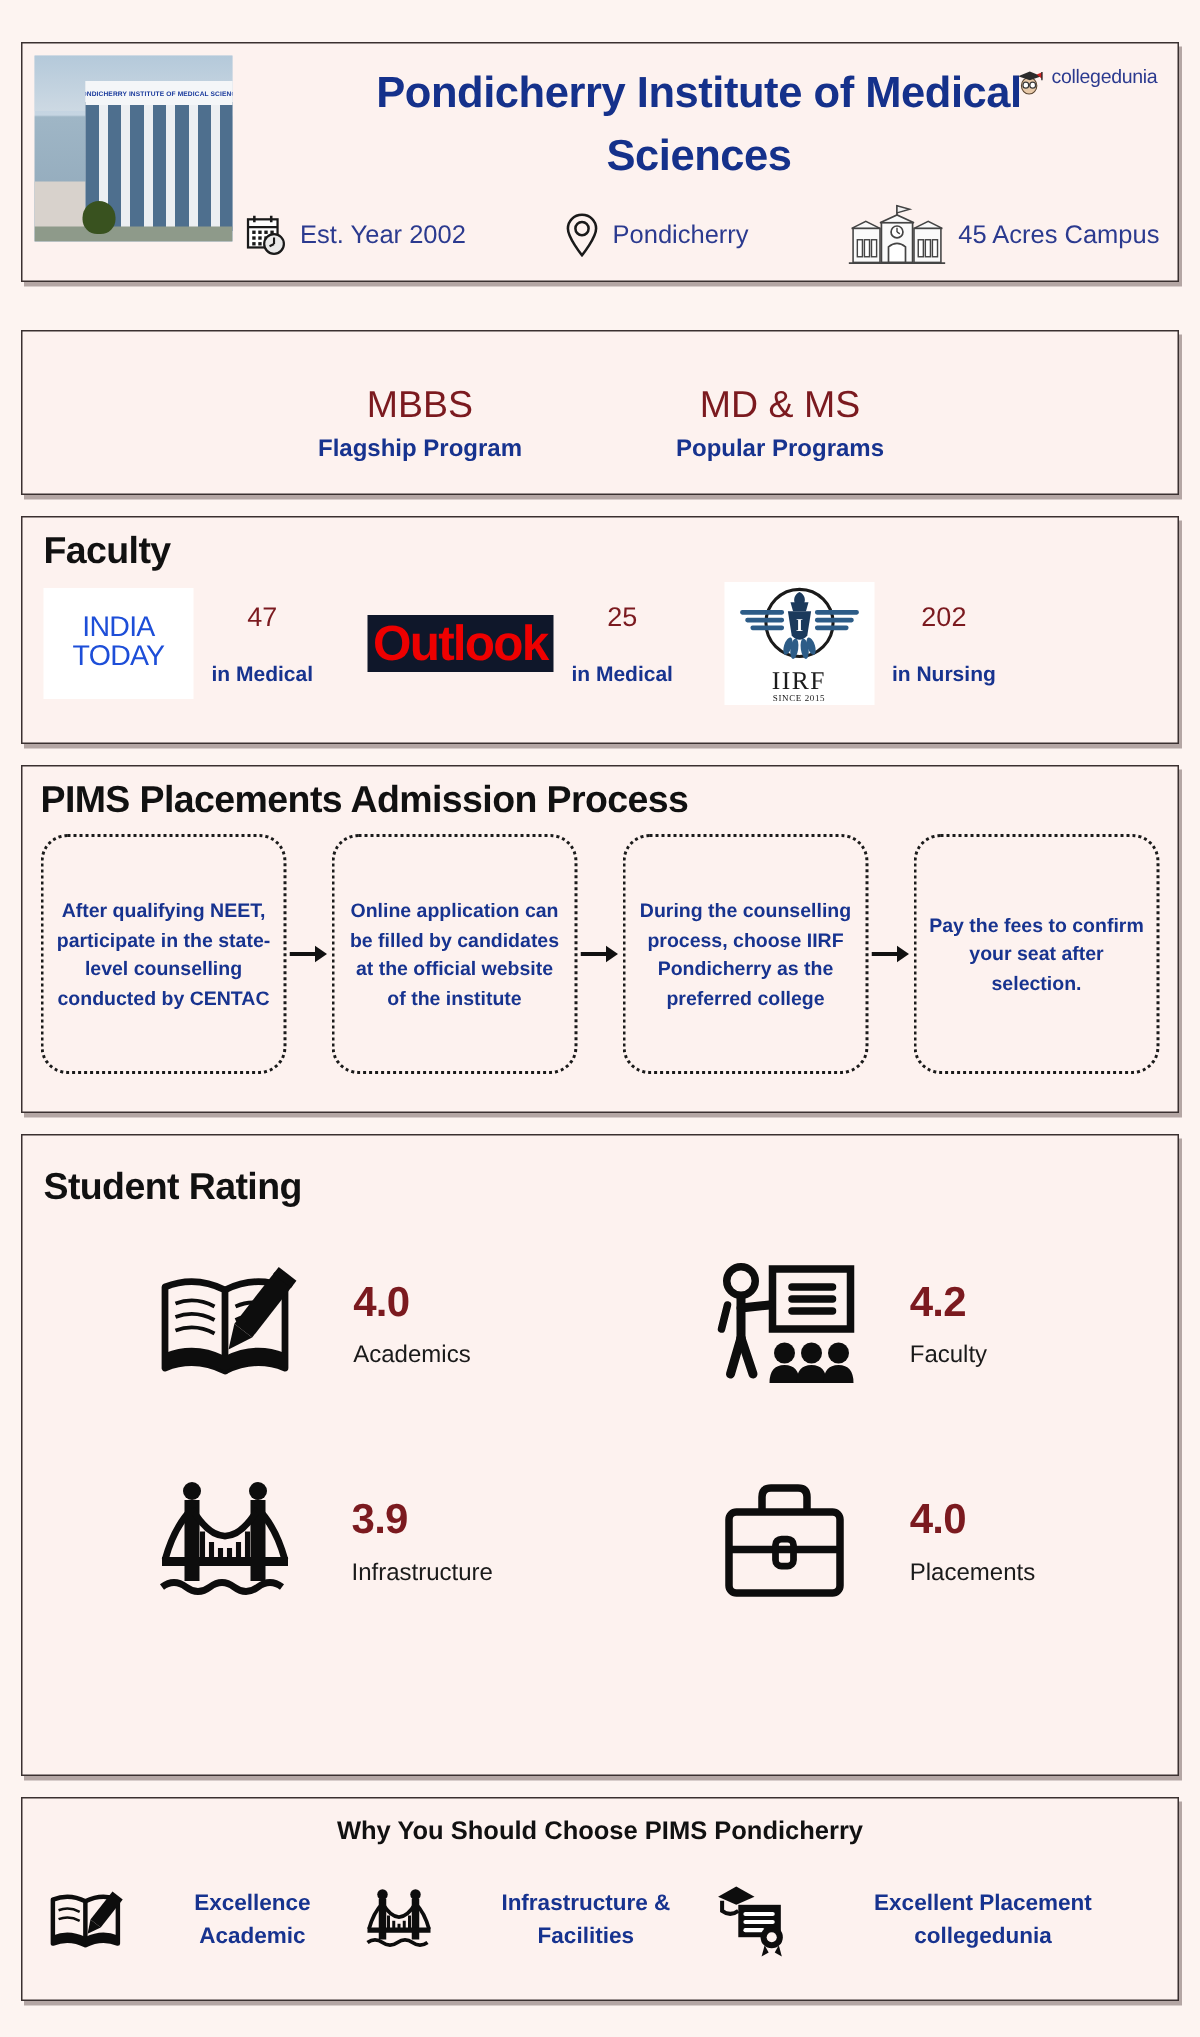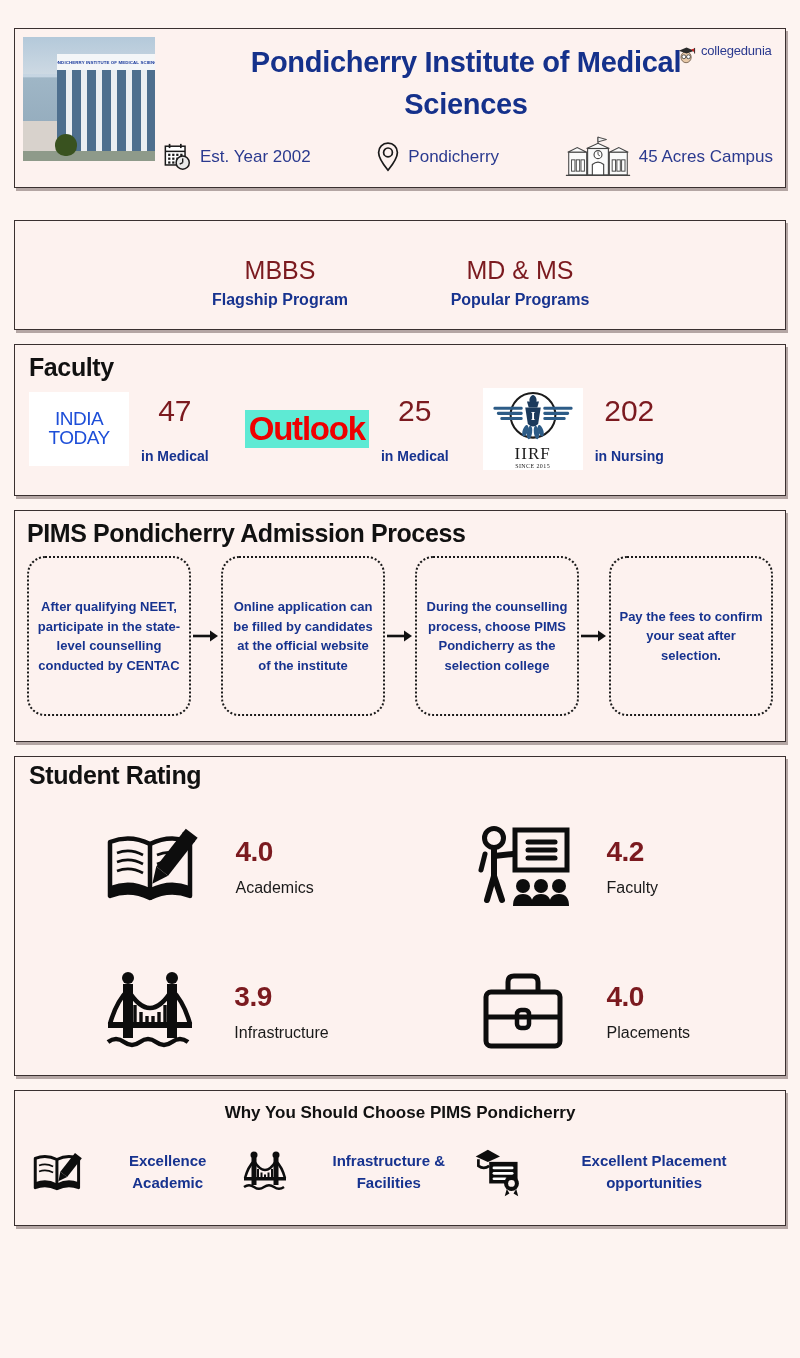--- a/index.html
+++ b/index.html
@@ -207,27 +207,27 @@
     font-size: 19px;
     line-height: 0.98;
     text-align: center;
     letter-spacing: -0.5px;
   }
   .logo-outlook {
     color: #ee0000;
     font-weight: bold;
     font-size: 33px;
     letter-spacing: -1.2px;
-    background: #5eead4;
+    background: #0f172a;
     padding: 0 4px;
   }
   .rank-meta { text-align: center; }
   .rank-num {
     color: #7b1a1f;
-    font-size: 30px;
+    font-size: 18px;
     line-height: 1.15;
   }
   .rank-cat {
     color: #17338f;
     font-size: 14px;
     font-weight: bold;
     margin-top: 20px;
     white-space: nowrap;
   }
 
@@ -263,22 +263,22 @@
   .arrow {
     flex: 0 0 30px;
     display: flex;
     align-items: center;
     justify-content: center;
   }
 
   
   .rating {
     margin-top: 14px;
-    height: 320px;
-    padding: 4px 14px;
+    height: 428px;
+    padding: 20px 14px;
     box-sizing: border-box;
   }
   .rating-grid {
     display: grid;
     grid-template-columns: 1fr 1fr;
     grid-template-rows: 1fr 1fr;
     height: 290px;
     margin-top: 4px;
   }
   .rating-cell {
@@ -510,40 +510,40 @@
         <div class="rank-meta">
           <div class="rank-num">202</div>
           <div class="rank-cat">in Nursing</div>
         </div>
       </div>
 
     </div>
   </div>
 
   <div class="card admission">
-    <div class="section-title">PIMS Pondicherry Admission Process</div>
+    <div class="section-title">PIMS Placements Admission Process</div>
     <div class="steps">
 
       <div class="step">After qualifying NEET,  participate in the state-level counselling conducted by CENTAC</div>
       <div class="arrow">
         <svg width="26" height="14" viewBox="0 0 26 14">
           <line x1="0" y1="7" x2="18" y2="7" stroke="#111" stroke-width="2.6"></line>
           <path d="M17 1.5 L25 7 L17 12.5 Z" fill="#111"></path>
         </svg>
       </div>
 
       <div class="step">Online application can be filled by candidates at the official website of the institute</div>
       <div class="arrow">
         <svg width="26" height="14" viewBox="0 0 26 14">
           <line x1="0" y1="7" x2="18" y2="7" stroke="#111" stroke-width="2.6"></line>
           <path d="M17 1.5 L25 7 L17 12.5 Z" fill="#111"></path>
         </svg>
       </div>
 
-      <div class="step">During the counselling process, choose PIMS Pondicherry as the selection college</div>
+      <div class="step">During the counselling process, choose IIRF Pondicherry as the preferred college</div>
       <div class="arrow">
         <svg width="26" height="14" viewBox="0 0 26 14">
           <line x1="0" y1="7" x2="18" y2="7" stroke="#111" stroke-width="2.6"></line>
           <path d="M17 1.5 L25 7 L17 12.5 Z" fill="#111"></path>
         </svg>
       </div>
 
       <div class="step">Pay the fees to confirm your seat after selection.</div>
     </div>
   </div>
@@ -716,19 +716,19 @@
               <line x1="31" y1="31" x2="58" y2="31"></line>
               <line x1="31" y1="39" x2="58" y2="39"></line>
               <line x1="31" y1="47" x2="48" y2="47"></line>
             </g>
             <circle cx="57" cy="54" r="11" fill="#0d0d0d"></circle>
             <circle cx="57" cy="54" r="5" fill="#fdf2ef"></circle>
             <path d="M50 62 L47 73 L54 69 Z" fill="#0d0d0d"></path>
             <path d="M64 62 L67 73 L60 69 Z" fill="#0d0d0d"></path>
           </svg>
         </div>
-        <div class="why-text">Excellent Placement opportunities</div>
+        <div class="why-text">Excellent Placement collegedunia</div>
       </div>
 
     </div>
   </div>
 
 </div>
 
 </body></html>

